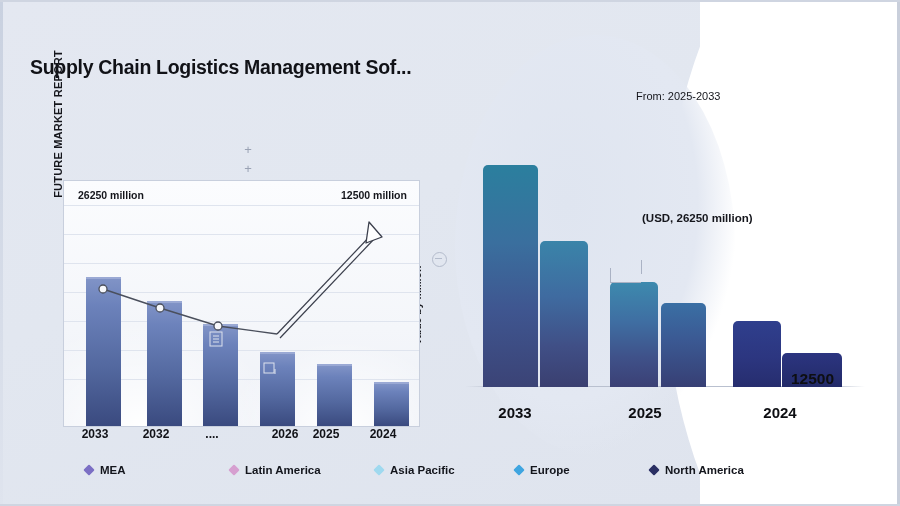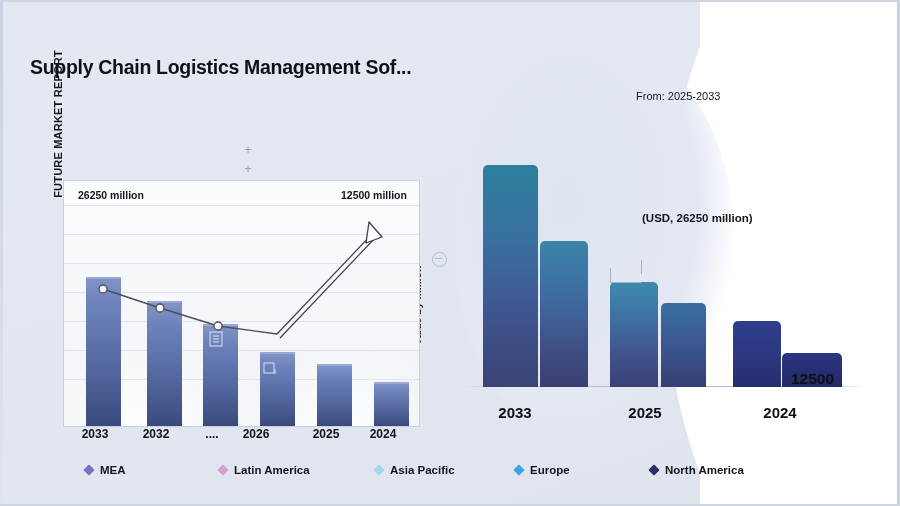--- a/index.html
+++ b/index.html
@@ -177,21 +177,21 @@
       <line x1="12" y1="7" x2="12" y2="12" stroke="#dde2ed"></line>
     </svg>
   </div>
 
   <div class="val-left">26250 million</div>
   <div class="val-right">12500 million</div>
 
   <div class="xtick" style="left:72px">2033</div>
   <div class="xtick" style="left:133px">2032</div>
   <div class="xtick" style="left:189px">....</div>
-  <div class="xtick" style="left:233px">2026</div>
+  <div class="xtick" style="left:262px">2026</div>
   <div class="xtick" style="left:303px">2025</div>
   <div class="xtick" style="left:360px">2024</div>
 
   <div class="minus-icon"></div>
 
   <div class="sub-right">From: 2025-2033</div>
   <div class="cagr-sub">(USD, 26250 million)</div>
 
   <div class="chart-right">
     <div class="baseline"></div>
@@ -213,21 +213,21 @@
     <div class="rtick" style="left:20px;  width:80px;">2033</div>
     <div class="rtick" style="left:150px; width:80px;">2025</div>
     <div class="rtick" style="left:285px; width:80px;">2024</div>
   </div>
 
   <div class="legend">
     <div class="lg-item" style="left:0px;">
       <span class="lg-dot" style="background: rgb(123, 111, 196);"></span>
       <span>MEA</span>
     </div>
-    <div class="lg-item" style="left:134px;">
+    <div class="lg-item" style="left:145px;">
       <span class="lg-dot" style="background: rgb(214, 159, 208);"></span>
       <span>Latin America</span>
     </div>
     <div class="lg-item" style="left:290px;">
       <span class="lg-dot" style="background: rgb(159, 217, 239);"></span>
       <span>Asia Pacific</span>
     </div>
     <div class="lg-item" style="left:430px;justify-content:flex-end;">
       <span class="lg-dot" style="background: rgb(63, 165, 224);"></span>
       <span>Europe</span>

